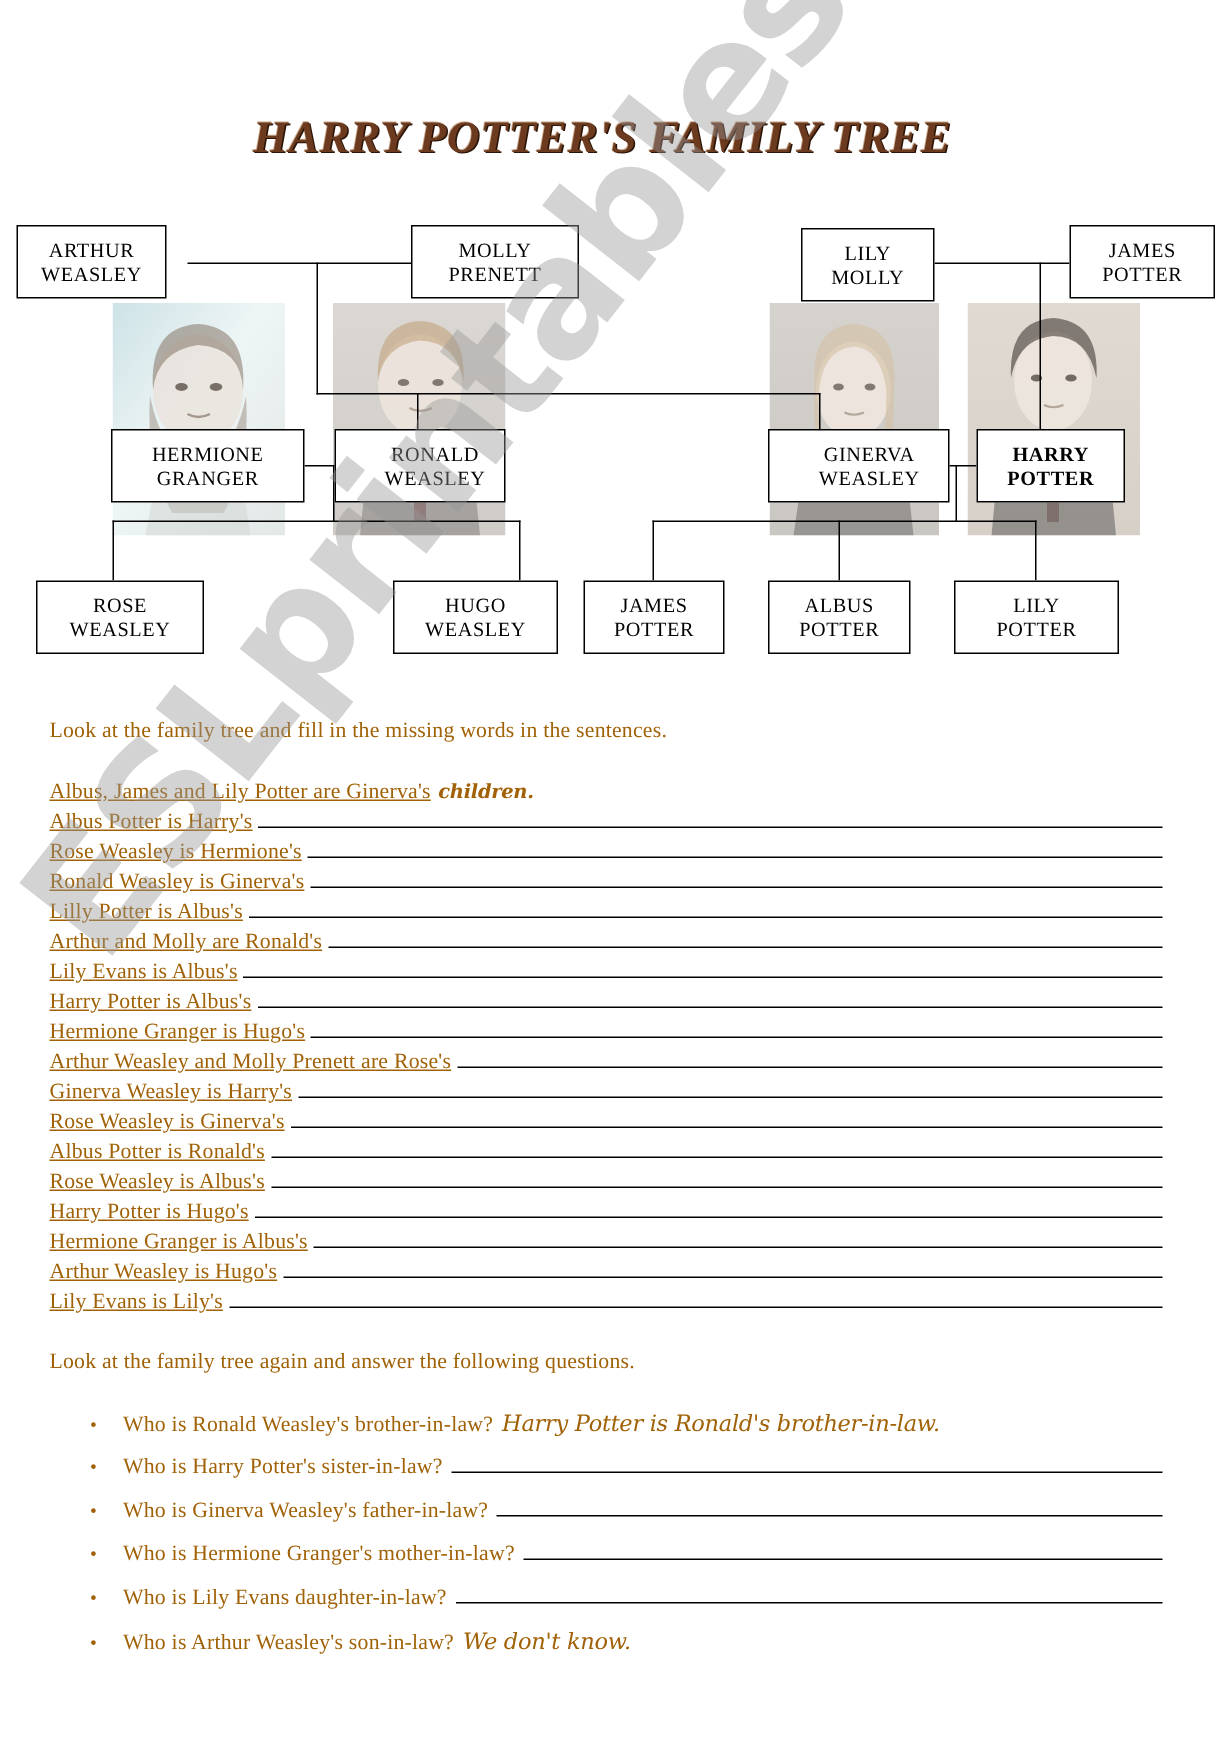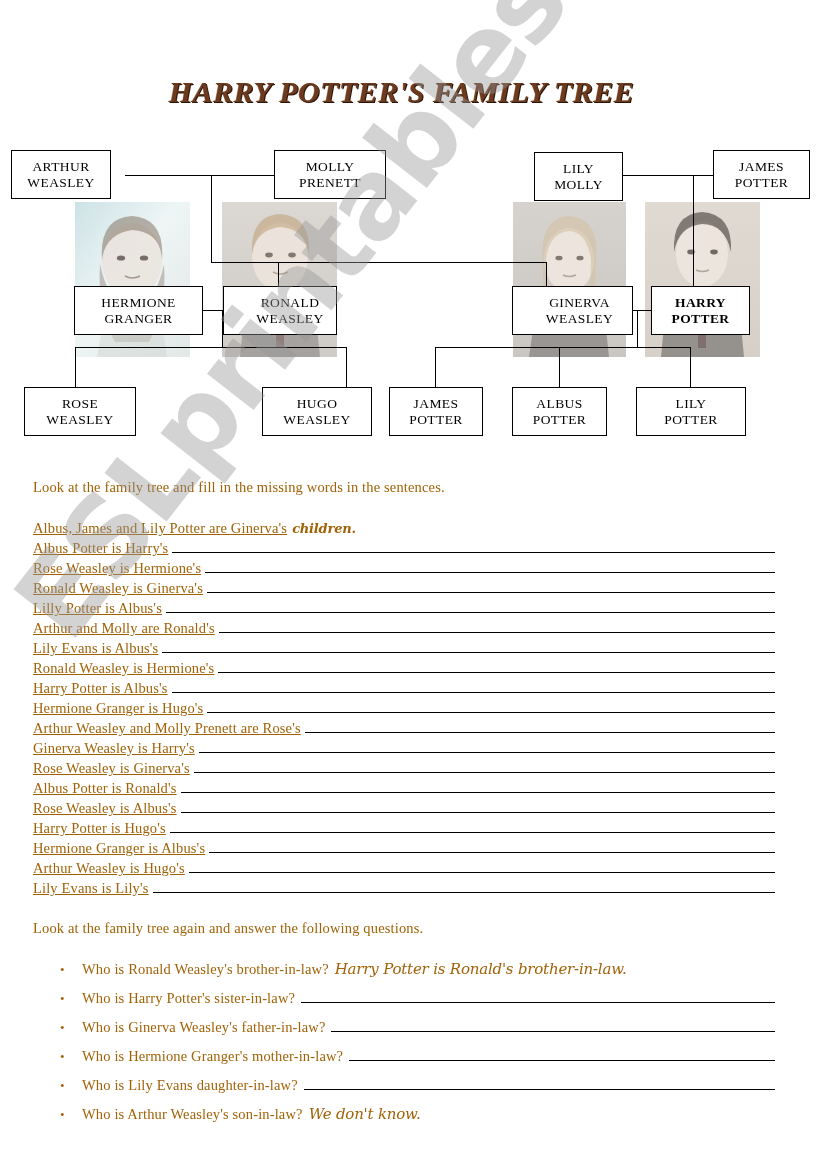--- a/index.html
+++ b/index.html
@@ -385,24 +385,20 @@
         </div>
         <div class="fill-row">
           <span class="stem">Arthur and Molly are Ronald's</span>
           <span class="rule"></span>
         </div>
         <div class="fill-row">
           <span class="stem">Lily Evans is Albus's</span>
           <span class="rule"></span>
         </div>
         <div class="fill-row">
-          <span class="stem">Ronald Weasley is Hermione's</span>
-          <span class="rule"></span>
-        </div>
-        <div class="fill-row">
           <span class="stem">Harry Potter is Albus's</span>
           <span class="rule"></span>
         </div>
         <div class="fill-row">
           <span class="stem">Hermione Granger is Hugo's</span>
           <span class="rule"></span>
         </div>
         <div class="fill-row">
           <span class="stem">Arthur Weasley and Molly Prenett are Rose's</span>
           <span class="rule"></span>

